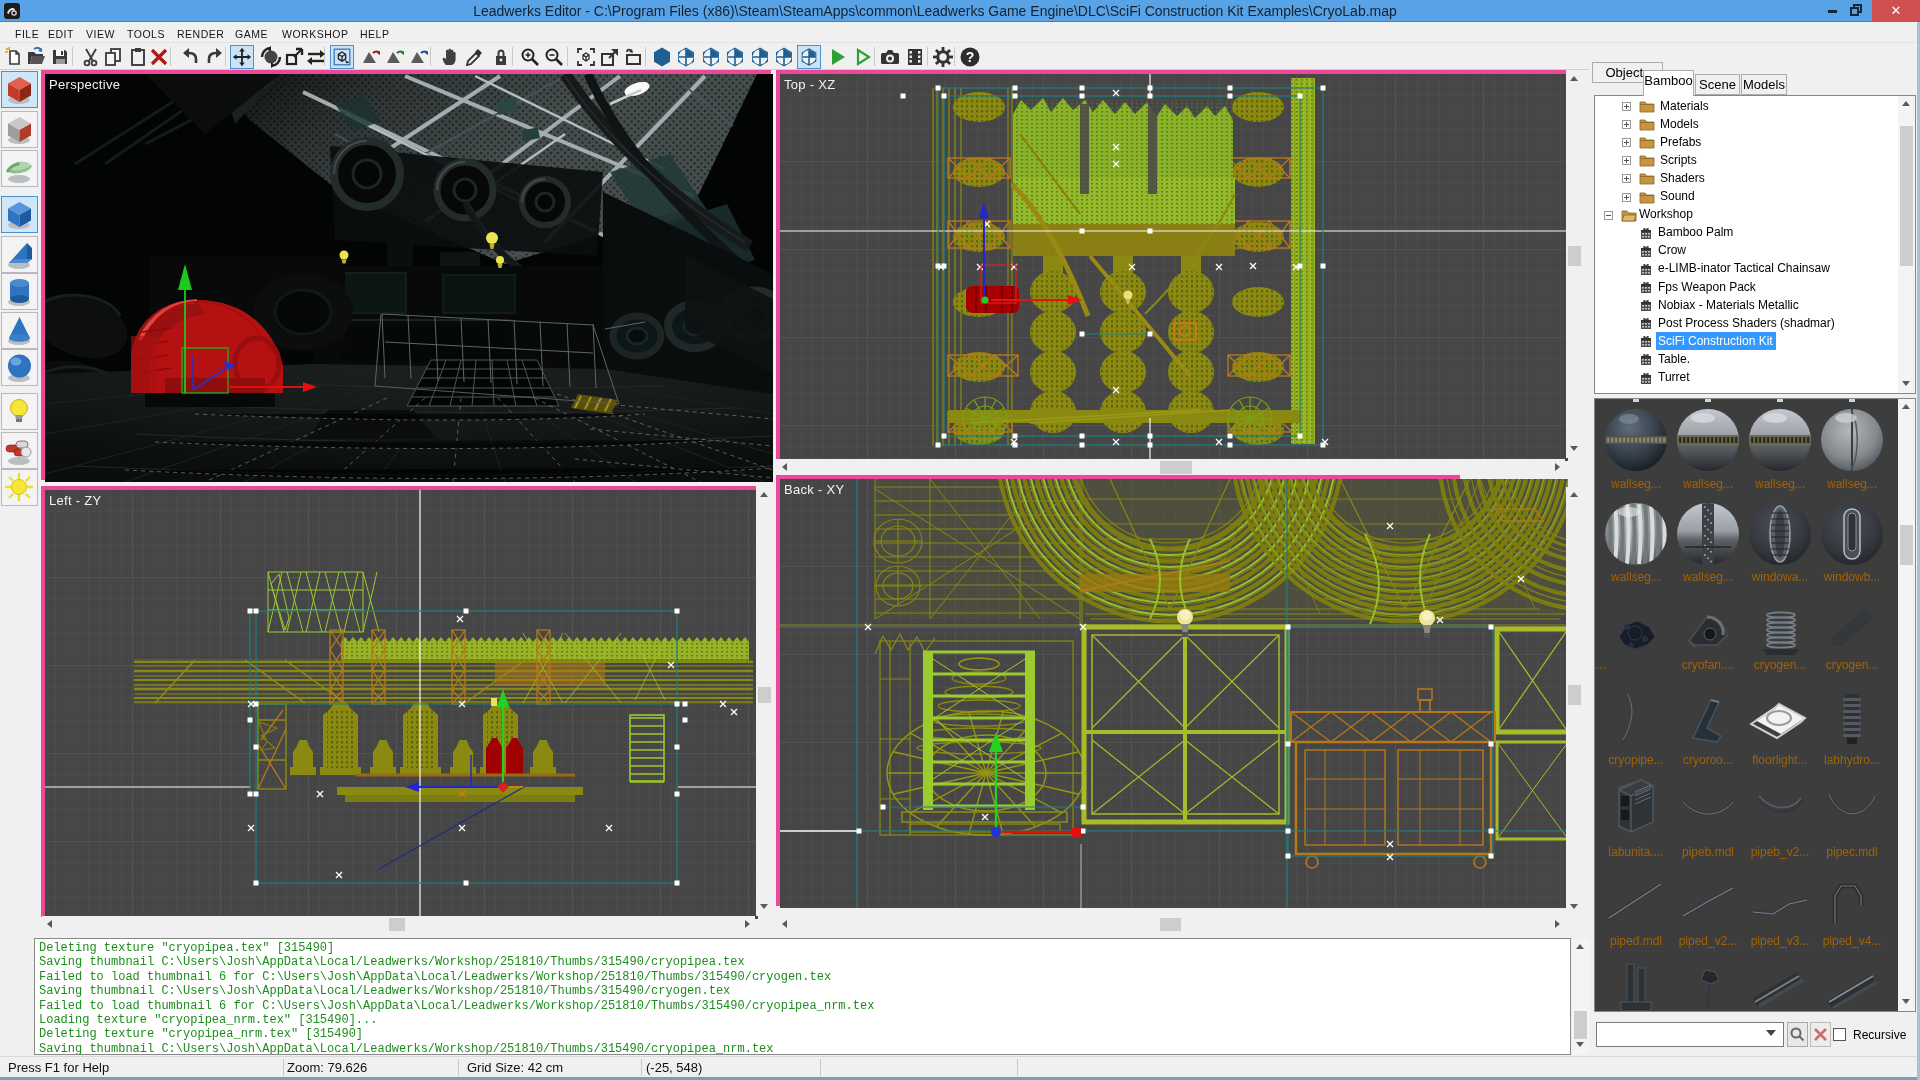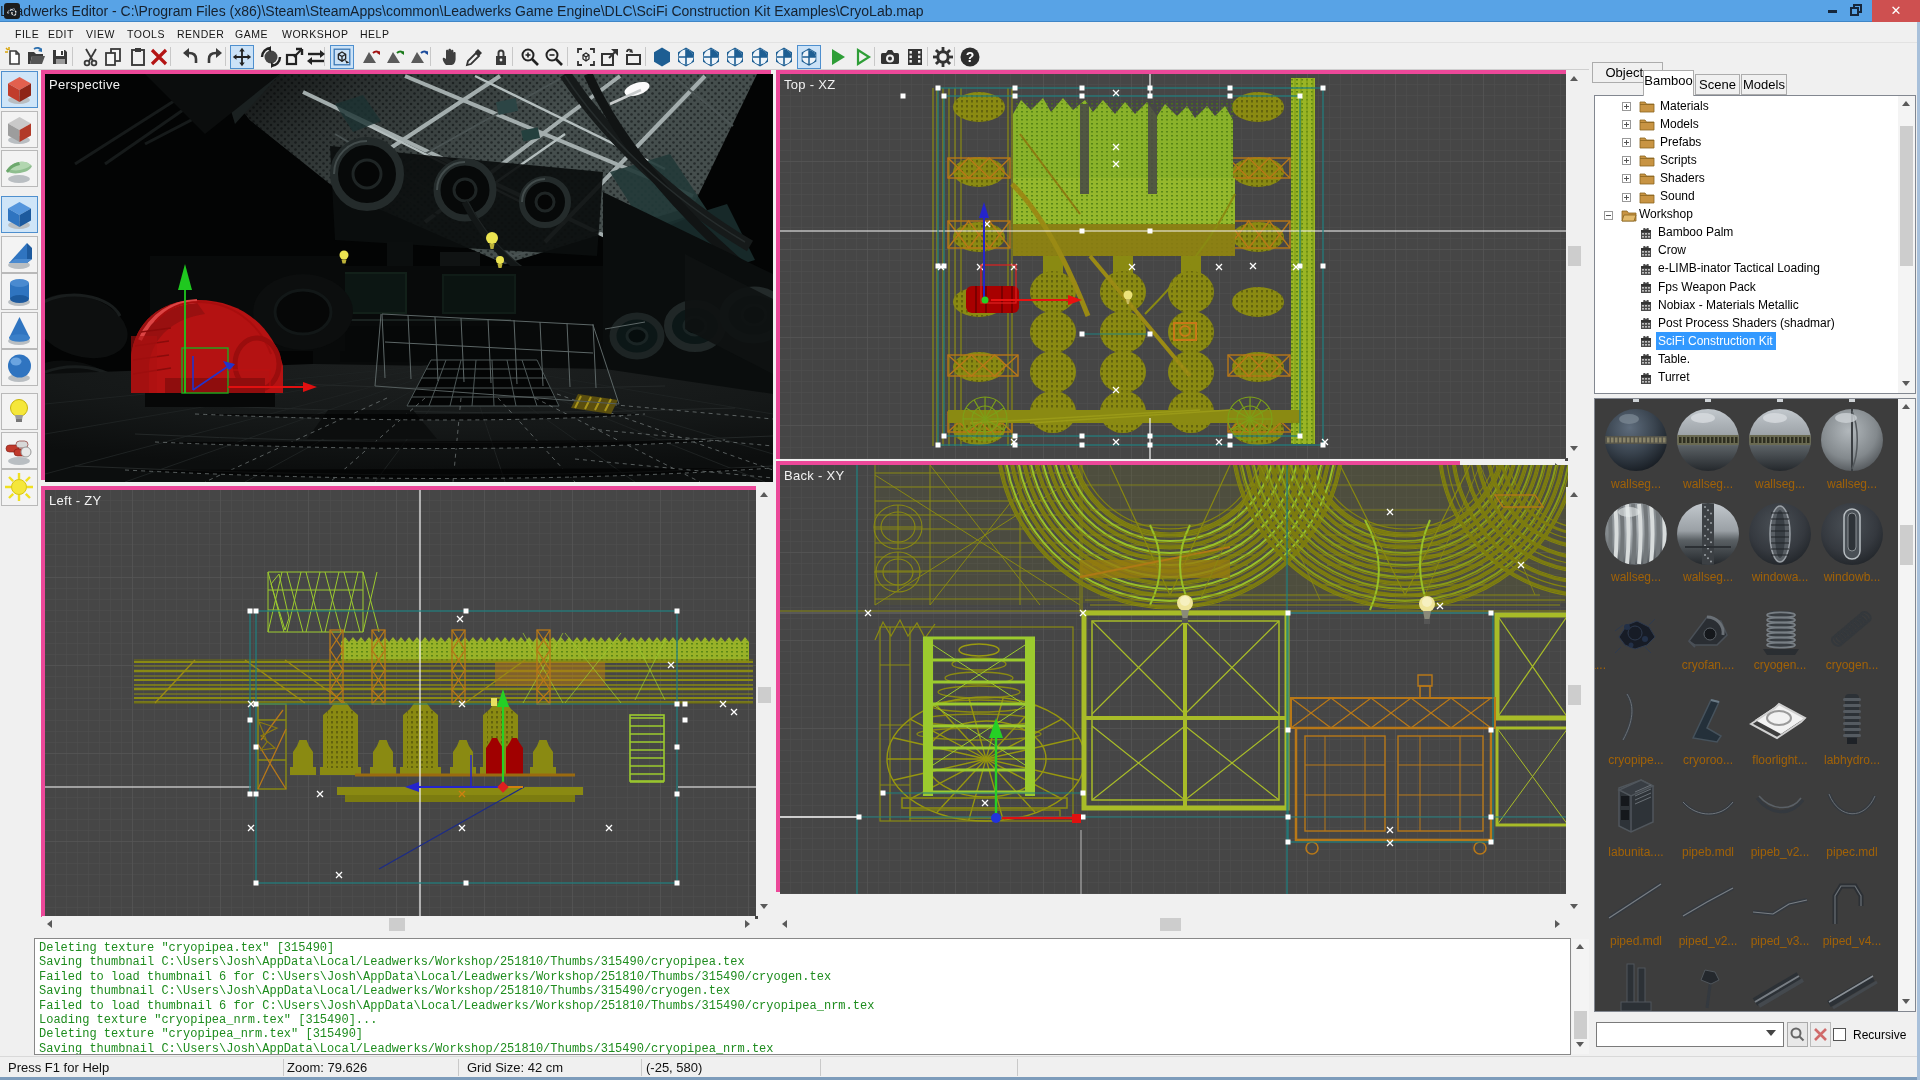--- a/index.html
+++ b/index.html
@@ -1,19 +1,19 @@
 <!DOCTYPE html>
 <html><head><meta charset="utf-8">
 <style>
 *{margin:0;padding:0;box-sizing:border-box}
 html,body{width:1920px;height:1080px;overflow:hidden;background:#f0f0f0;
  font-family:"Liberation Sans",sans-serif;position:relative}
 .abs{position:absolute}
 #titlebar{left:0;top:0;width:1920px;height:22px;background:#58a3e6;position:absolute;border-bottom:1px solid #3f85c6}
-#title-text{position:absolute;top:3px;left:0;width:1870px;text-align:left;font-size:14px;color:#16212e}
+#title-text{position:absolute;top:3px;left:0;width:1870px;text-align:center;font-size:14px;color:#16212e}
 #closebtn{position:absolute;right:0;top:0;width:48px;height:22px;background:#ce5050;color:#fff;text-align:center;font-size:13px;line-height:21px}
 #menubar{left:0;top:23px;width:1920px;height:20px;background:#f0f0f0;position:absolute;border-bottom:1px solid #e2e2e2}
 .mi{position:absolute;top:5px;font-size:10.5px;letter-spacing:.5px;color:#151515}
 #toolbar{left:0;top:44px;width:1920px;height:26px;background:#f0f0f0;position:absolute;border-bottom:1px solid #cfcfcf}
 .tsep{position:absolute;top:3px;width:1px;height:19px;background:#c8c8c8}
 .tbtn{position:absolute;top:1px;width:24px;height:24px}
 .tsel{background:#cbe2f7;border:1px solid #4e8fce}
 #leftbar{left:0;top:70px;width:41px;height:1010px;background:#f0f0f0;position:absolute}
 .lbtn{position:absolute;left:1px;width:37px;height:37px;background:#f3f3f3;border:1px solid #b9b9b9}
 .lsel{background:#cfe5f8;border:1px solid #4e8fce}
@@ -766,21 +766,21 @@
 <div class="sbv" style="left:756px;top:487px;height:429px">
     <div class="arr au" style="left:4px;top:5px"></div>
     <div class="arr ad" style="left:4px;top:417px"></div>
     <div class="thumbv" style="top:200px;height:16px"></div>
   </div>
 <div class="sbh" style="left:42px;top:916px;width:713px">
     <div class="arr al" style="left:5px;top:4px"></div>
     <div class="arr ar" style="left:703px;top:4px"></div>
     <div class="thumbh" style="left:347px;width:16px"></div>
   </div>
-<div class="vp" style="left:776px;top:461px;width:684px;height:431px;background:#737373">
+<div class="vp" style="left:776px;top:475px;width:684px;height:431px;background:#737373">
     <svg width="788" height="429" viewBox="0 0 788 429">
       <rect width="788" height="429" fill="url(#gt)"></rect>
       <rect width="788" height="429" fill="url(#gt2)"></rect>
       <g fill="none" stroke="#84840e" stroke-width="1.2">
         <path d="M296 -30 A94 94 0 0 0 484 -30"></path>
         <path d="M292 -30 A98 98 0 0 0 488 -30"></path>
         <path d="M288 -30 A102 102 0 0 0 492 -30"></path>
         <path d="M282 -30 A108 108 0 0 0 498 -30"></path>
         <path d="M276 -30 A114 114 0 0 0 504 -30"></path>
         <path d="M270 -30 A120 120 0 0 0 510 -30"></path>
@@ -1340,21 +1340,21 @@
     <path d="M3.5 3C2 1 5 0 6 2.5 7 0 10 1 8.5 3z" fill="#4a4a4a"></path>
     <g fill="#ddd">
       <rect x="2.2" y="6" width="1.6" height="1.6"></rect>
       <rect x="5.2" y="6" width="1.6" height="1.6"></rect>
       <rect x="8.2" y="6" width="1.6" height="1.6"></rect>
       <rect x="2.2" y="9" width="1.6" height="1.6"></rect>
       <rect x="5.2" y="9" width="1.6" height="1.6"></rect>
       <rect x="8.2" y="9" width="1.6" height="1.6"></rect>
     </g>
   </svg>
-<div class="trow" style="left:1658px;top:261.4px">e-LIMB-inator Tactical Loading</div>
+<div class="trow" style="left:1658px;top:261.4px">e-LIMB-inator Tactical Chainsaw</div>
 <svg class="abs" style="left:1640px;top:281.0px" width="12" height="12" viewBox="0 0 12 12">
     <rect x="1" y="3" width="10" height="9" fill="#4a4a4a"></rect>
     <rect x="1" y="3" width="10" height="2.2" fill="#333"></rect>
     <path d="M3.5 3C2 1 5 0 6 2.5 7 0 10 1 8.5 3z" fill="#4a4a4a"></path>
     <g fill="#ddd">
       <rect x="2.2" y="6" width="1.6" height="1.6"></rect>
       <rect x="5.2" y="6" width="1.6" height="1.6"></rect>
       <rect x="8.2" y="6" width="1.6" height="1.6"></rect>
       <rect x="2.2" y="9" width="1.6" height="1.6"></rect>
       <rect x="5.2" y="9" width="1.6" height="1.6"></rect>
@@ -1799,20 +1799,20 @@
   </div>
 <div class="sbv" style="left:1572px;top:939px;height:115px;background:#f4f4f4">
     <div class="arr au" style="left:4px;top:5px"></div>
     <div class="arr ad" style="left:4px;top:103px"></div>
     <div class="thumbv" style="top:72px;height:28px"></div>
   </div>
 <div id="statusbar">
     <span class="stxt" style="left:8px">Press F1 for Help</span>
     <span class="stxt" style="left:287px">Zoom: 79.626</span>
     <span class="stxt" style="left:467px">Grid Size: 42 cm</span>
-    <span class="stxt" style="left:646px">(-25, 580)</span>
+    <span class="stxt" style="left:646px">(-25, 548)</span>
     <div class="ssep" style="left:283px"></div>
     <div class="ssep" style="left:458px"></div>
     <div class="ssep" style="left:641px"></div>
     <div class="ssep" style="left:820px"></div>
     <div class="ssep" style="left:1017px"></div>
   </div>
 <div class="abs" style="left:0;top:1077px;width:1920px;height:3px;background:#7d9cbb"></div>
 <div class="abs" style="left:1917px;top:22px;width:3px;height:1058px;background:#a8c0da"></div>
 </body></html>

